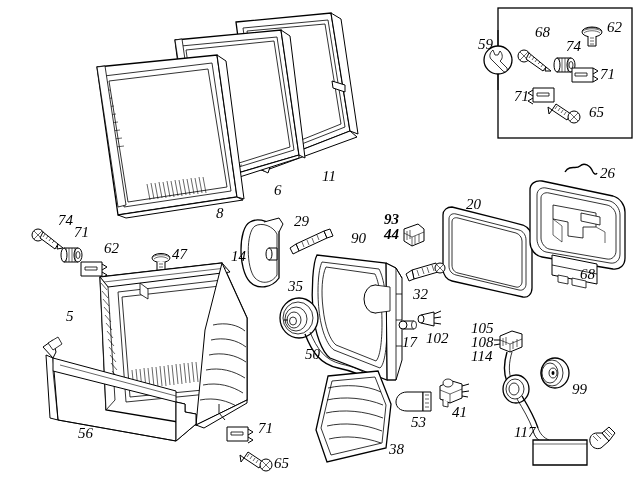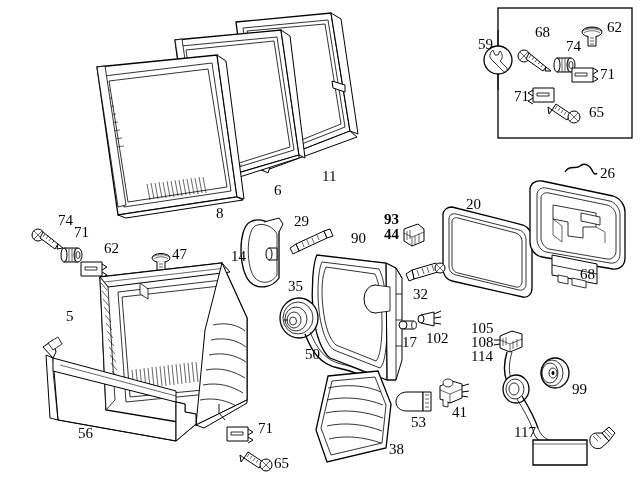--- a/index.html
+++ b/index.html
@@ -4,21 +4,21 @@
 <title>Headlamp Parts Diagram</title>
 <style>
   html,body{margin:0;padding:0;background:#fff;}
   body{
     width:640px;height:481px;
     font-family:"Liberation Serif", serif;
     background:#ffffff;
     overflow:hidden;
     position:relative;
   }
-  #diagram-root{position:relative;width:640px;height:481px;background:#fff;}
+  #diagram-root{position:relative;width:640px;height:481px;background:#fff;font-style:italic;}
   svg#parts-svg{position:absolute;left:0;top:0;width:640px;height:481px;display:block;}
   .lbl{
     font-family:"Liberation Serif", serif;
     font-size:15px;
     fill:#000;
     dominant-baseline:middle;
   }
   .lbl-bold{
     font-family:"Liberation Serif", serif;
     font-size:15px;

